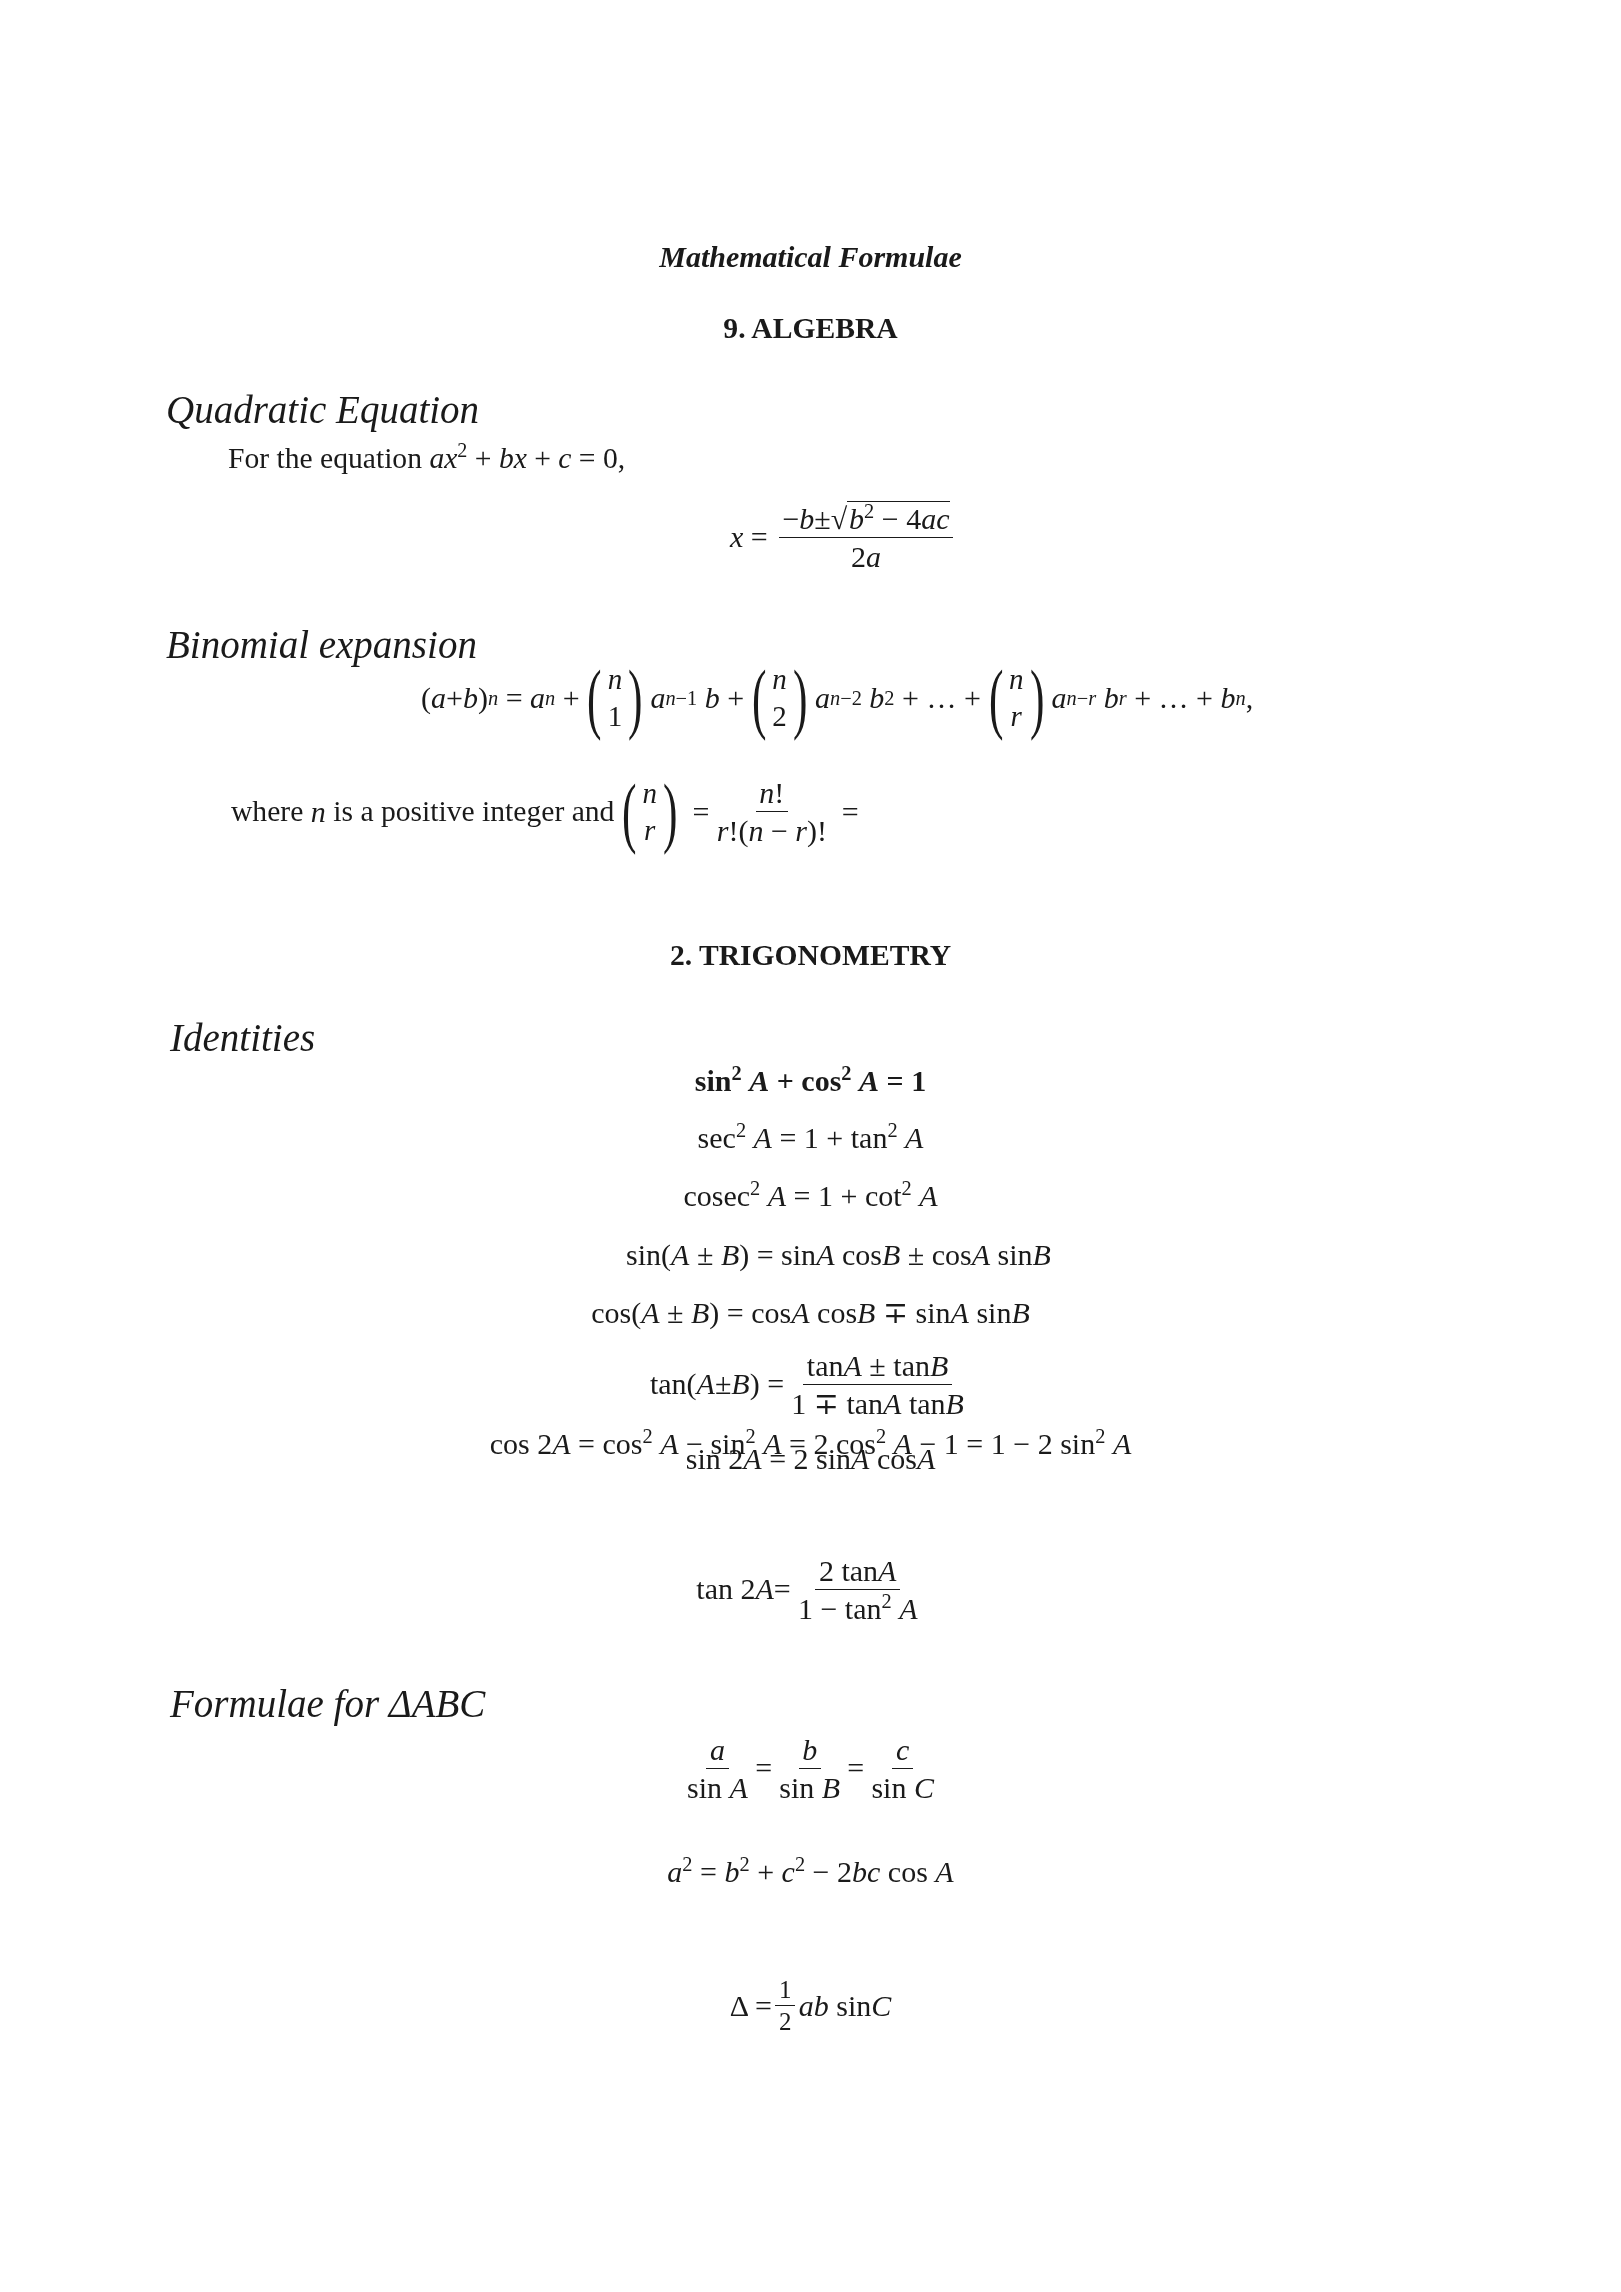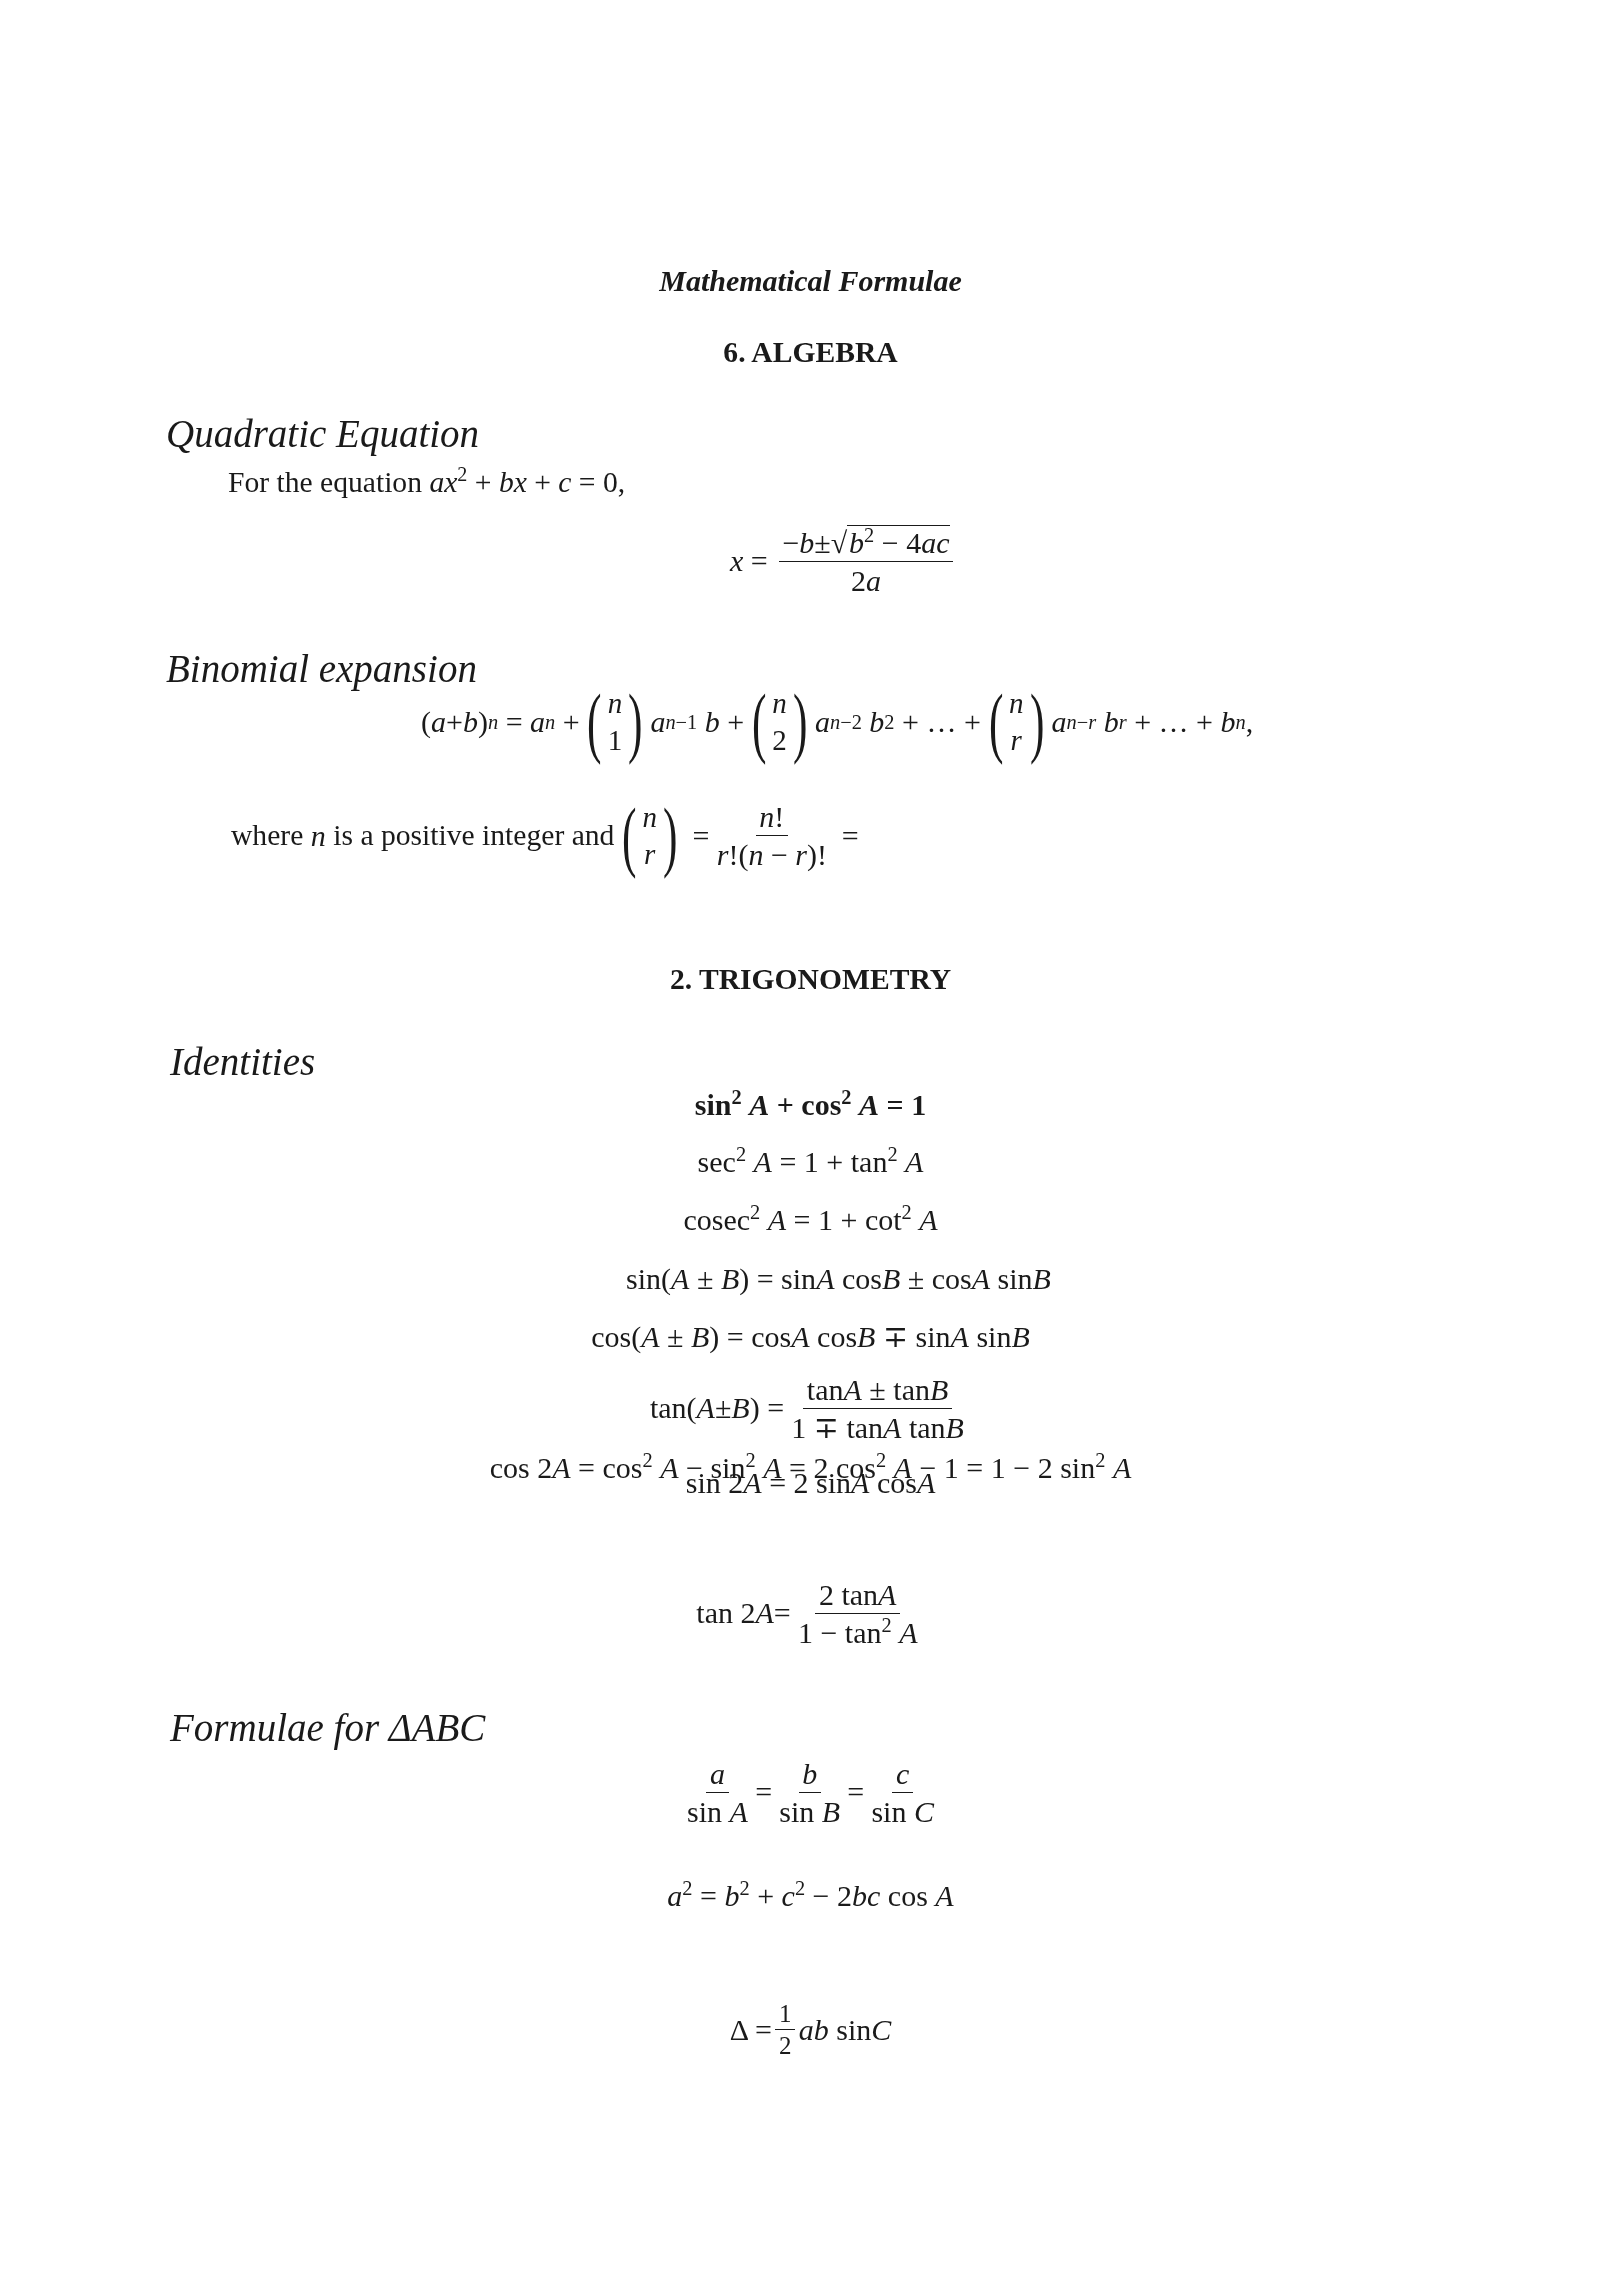--- a/index.html
+++ b/index.html
@@ -1,18 +1,18 @@
 <!DOCTYPE html>
 <html style="font-size:14.3px"><head>
 <meta charset="utf-8">
 <style>
   html, body { margin:0; padding:0; background:#ffffff; }
   body { width:1621px; height:2293px; position:relative; overflow:hidden;
          font-family:"Liberation Serif", "DejaVu Serif", serif; color:#1a1a1a; }
-  .abs { position:absolute; white-space:nowrap;margin-top:24px; }
+  .abs { position:absolute; white-space:nowrap; }
   .center { left:0; width:1621px; text-align:center; }
   .title { font-size:30px; font-weight:bold; font-style:italic; }
   .section { font-size:29.6px; font-weight:bold; }
   .sub { font-size:39px; font-style:italic; }
   .text { font-size:29.6px; }
   .eq { font-size:30px; }
   i { font-style:italic; }
   sup { font-size:0.68em; vertical-align:0.55em; line-height:0; }
   .frac { display:inline-flex; flex-direction:column; align-items:center; vertical-align:middle; margin:0 3.6px; }
   .frac .num { padding:0 3.6px 1.8px 3.6px; border-bottom:1.8px solid #1a1a1a; line-height:1.1; }
@@ -21,21 +21,21 @@
   .binom .paren { font-size:79px; line-height:1; font-weight:100; transform:scaleX(0.55); display:inline-block; }
   .binom .stack { display:inline-flex; flex-direction:column; align-items:center; line-height:1.25; font-size:29px; }
   .sqrt { border-top:1.8px solid #1a1a1a; padding-left:1.8px;text-align:right; }
   .eqrow { display:inline-flex; align-items:center; }
 </style>
 </head>
 <body>
 
 <div class="abs center title" style="top:240px;">Mathematical Formulae</div>
 
-<div class="abs center section" style="top:312px;">6. ALGEBRA</div>
+<div class="abs center section" style="top:312px;">9. ALGEBRA</div>
 
 <div class="abs sub" style="left:166px; top:387px;">Quadratic Equation</div>
 
 <div class="abs text" style="left:228px; top:442px;">
   <span>For the equation</span>
   <i>ax</i><sup>2</sup> + <i>bx</i> + <i>c</i> = 0,
 </div>
 
 <div class="abs eq" style="left:730px; top:502px;">
   <span class="eqrow">

